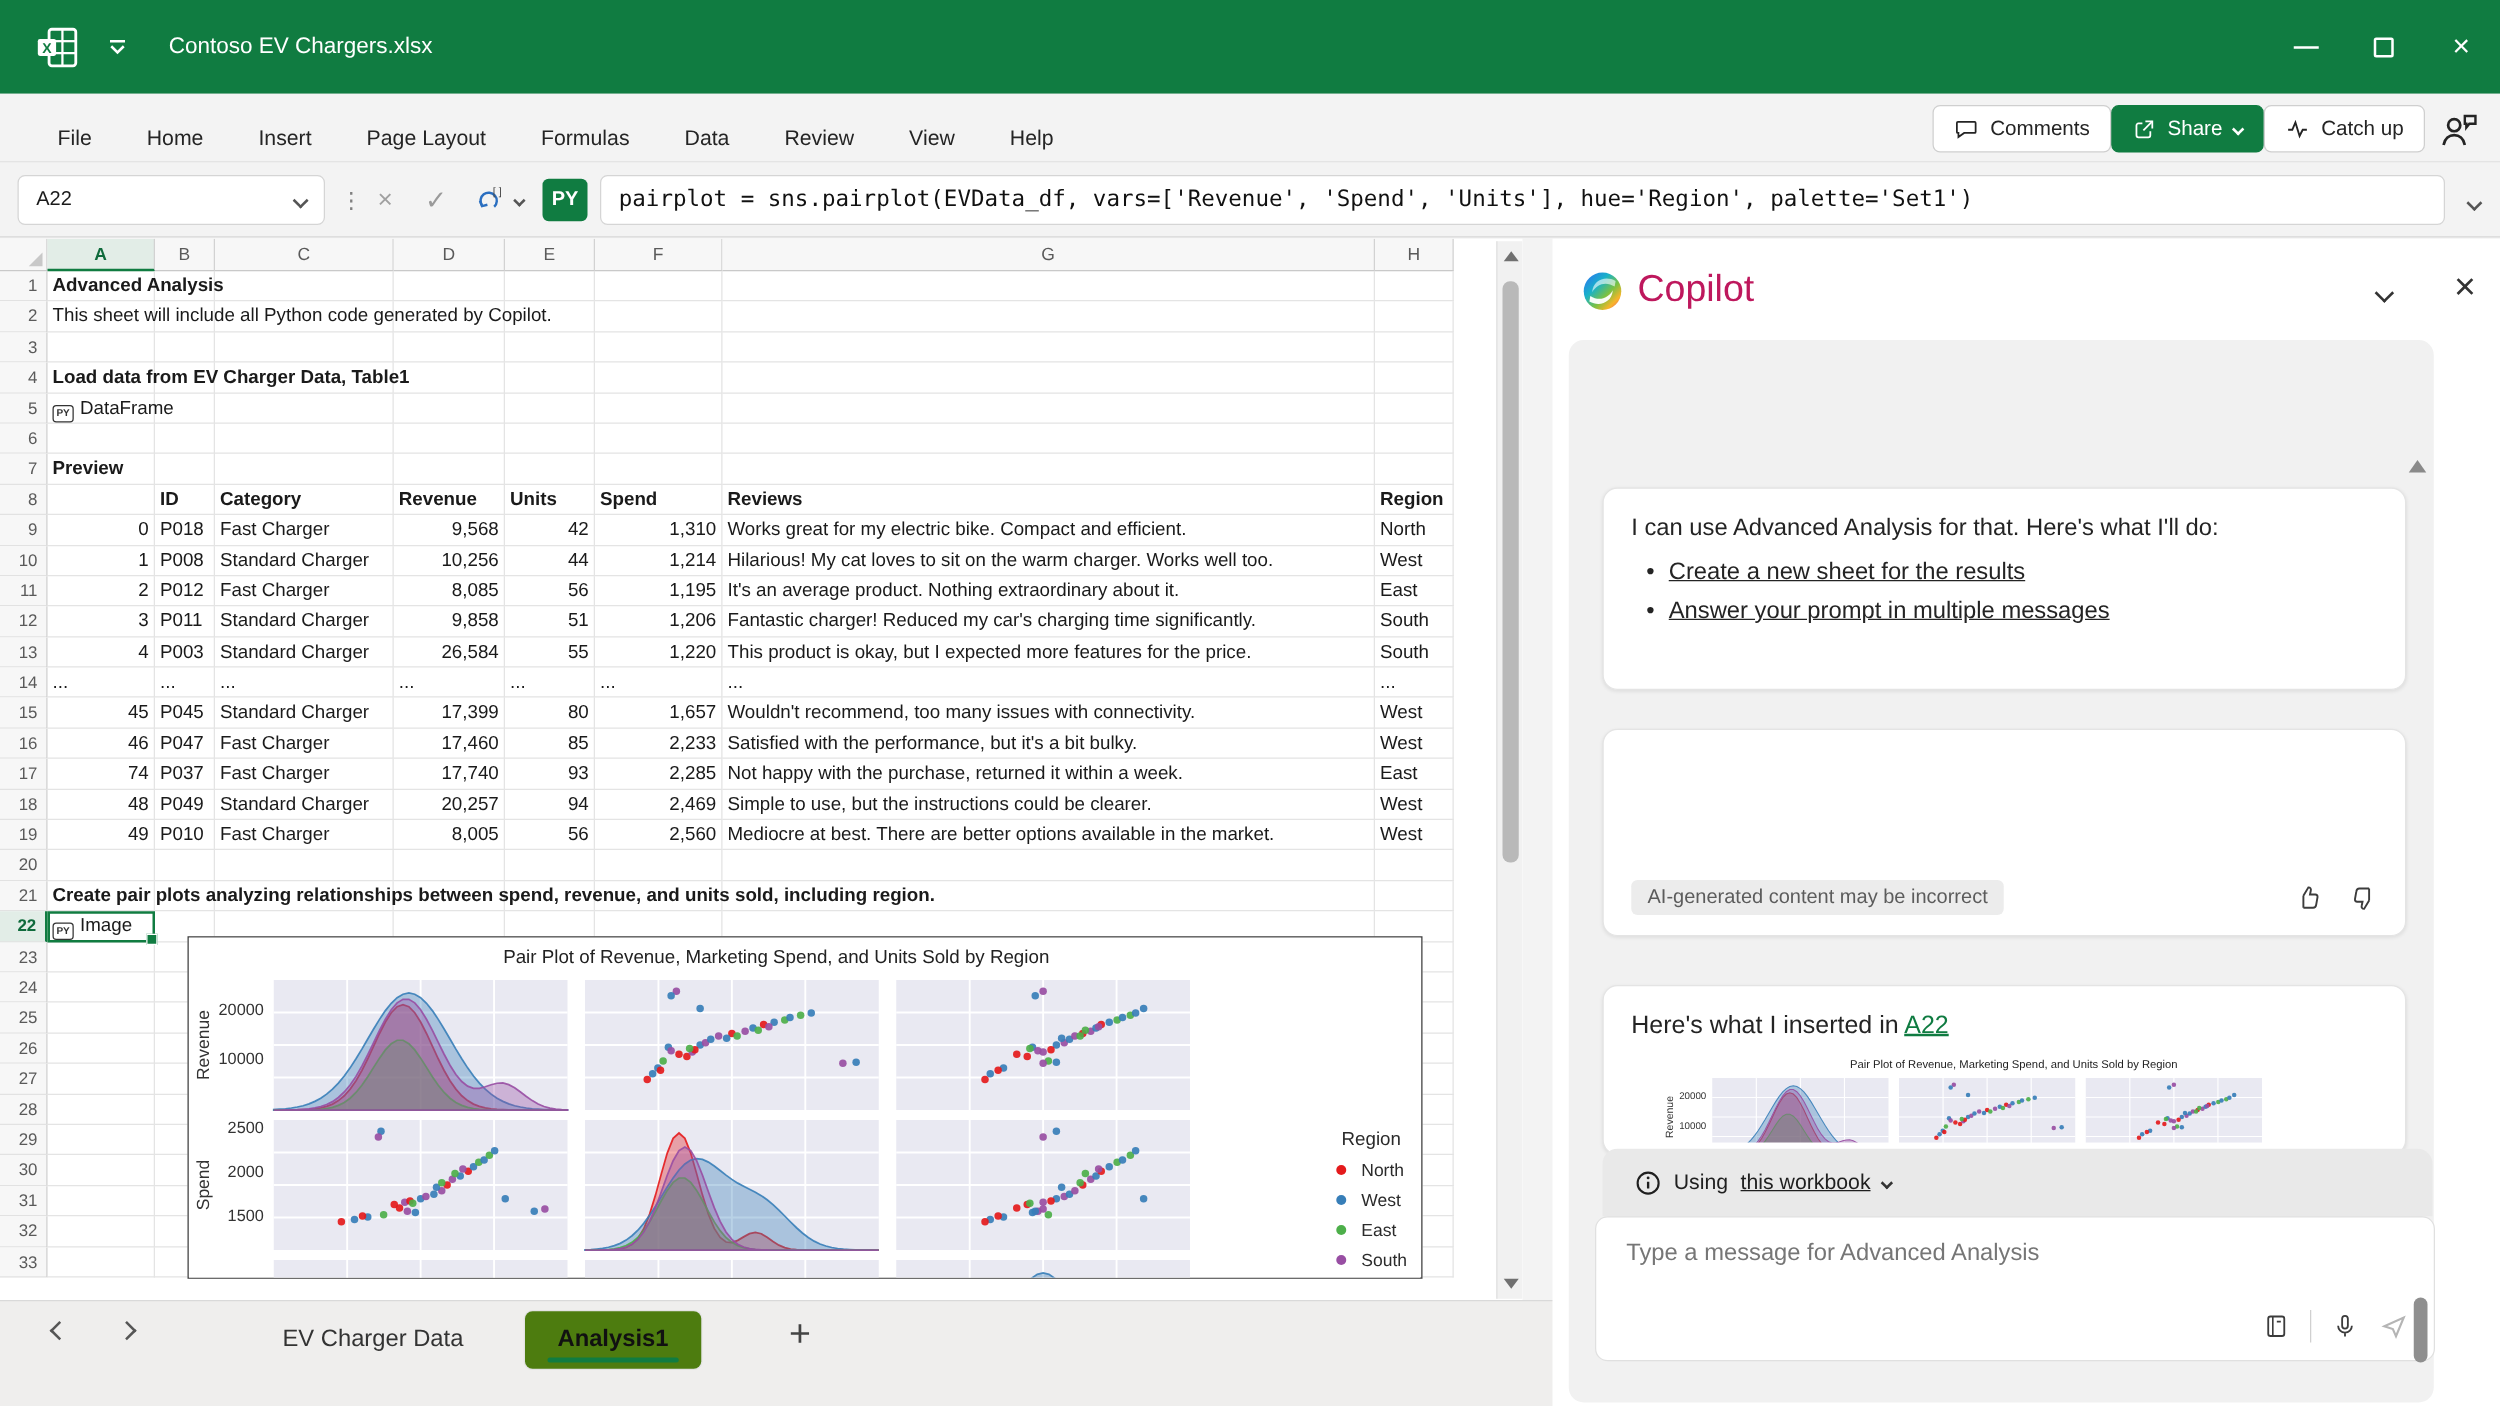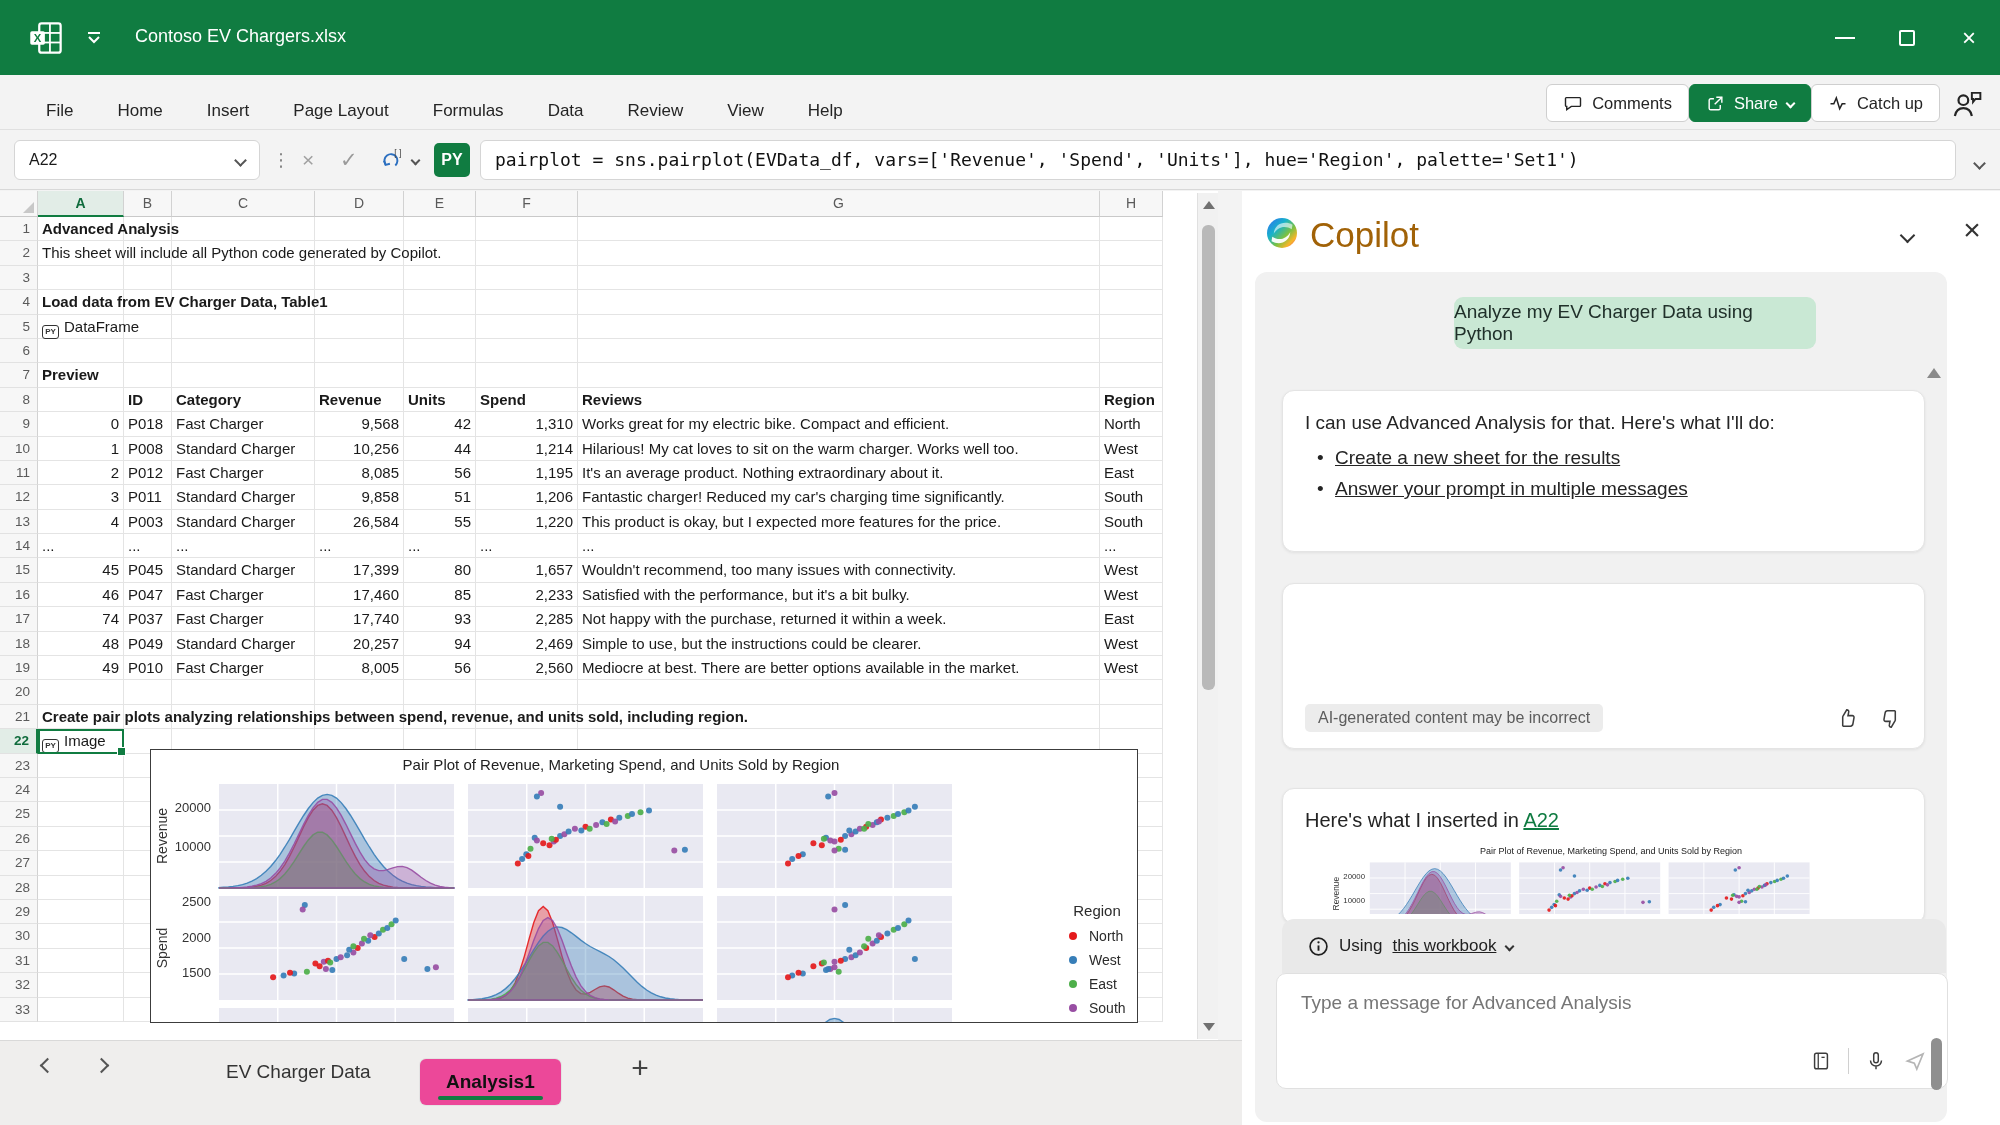--- a/index.html
+++ b/index.html
@@ -66,29 +66,29 @@
   .tri-down { position:absolute; left:5px; bottom:8px; border-left:6px solid transparent; border-right:6px solid transparent; border-top:8px solid #707070; }
   .vthumb { position:absolute; left:4px; top:32px; width:13px; height:465px; background:#b9b9b9; border-radius:6px; }
 
   
   .chart-box { position:absolute; left:150px; top:558px; width:988px; height:274px; background:#fff; border:1px solid #3c3c3c; overflow:hidden; z-index:4; }
 
   
   .tabbar { position:absolute; left:0; top:1040px; width:2000px; height:85px; background:#efeeed; border-top:1px solid #d9d9d9; }
   .tabnav { position:absolute; top:16px; color:#555; }
   .sheettab { position:absolute; top:8px; height:46px; line-height:46px; font-size:19px; color:#333; padding:0 26px; }
-  .sheettab.active { background:#ec4899; border-radius:6px; font-weight:bold; color:#111; box-shadow:0 0 0 1px #e3e3e3;margin-top:10px; }
+  .sheettab.active { background:#4d7c0f; border-radius:6px; font-weight:bold; color:#111; box-shadow:0 0 0 1px #e3e3e3; }
   .sheettab.active::after { content:""; position:absolute; left:18px; right:18px; bottom:5px; height:4px; background:#107C41; border-radius:2px; }
   .addsheet { position:absolute; left:618px; top:10px; font-size:30px; color:#444; width:44px; text-align:center; }
 
   
   .copilot { position:absolute; left:1242px; top:191px; width:758px; height:934px; background:#fff; }
   .cp-head { position:absolute; left:0; top:0; width:100%; height:80px; }
   .cp-logo { position:absolute; left:22px; top:24px; width:36px; height:36px; }
-  .cp-title { position:absolute; left:68px; top:24px; font-size:35px; color:#a16207; }
+  .cp-title { position:absolute; left:68px; top:24px; font-size:30px; color:#be185d; }
   .cp-chev { position:absolute; left:660px; top:36px; color:#333; }
   .cp-close { position:absolute; left:712px; top:22px; font-size:30px; color:#333; width:36px; text-align:center; }
   .chat { position:absolute; left:13px; top:81px; width:692px; height:850px; background:#f1f1f1; border-radius:12px; }
   .bubble { position:absolute; left:199px; top:25px; width:362px; height:52px; background:#c9e8d4; border-radius:9px; font-size:19px; color:#20302a; display:flex; align-items:center; justify-content:center; }
   .card { position:absolute; left:27px; width:643px; background:#fff; border:1px solid #e4e4e4; border-radius:12px; box-shadow:0 1px 3px rgba(0,0,0,0.07); padding:16px 22px; font-size:19px; color:#242424; line-height:31px; }
   .card1 { top:118px; height:162px; }
   .card2 { top:311px; height:166px; }
   .card3 { top:516px; height:136px; overflow:hidden; }
   .card ul { list-style:none; margin-top:4px; }
   .card li { padding-left:30px; position:relative;text-decoration:underline; }
@@ -922,21 +922,20 @@
           <path d="M5.5 14.5c4.5 3 9.5 1.5 12-3-0.5 6.5-7 9-12.5 6z" fill="#fff" opacity="0.95"></path>
           <path d="M18.5 9.5c-4.5-3-9.5-1.5-12 3 0.5-6.5 7-9 12.5-6z" fill="#fff" opacity="0.6"></path>
         </svg>
       </div>
       <div class="cp-title">Copilot</div>
       <div class="cp-chev"><span class="chev" style="width:11px;height:11px"></span></div>
       <div class="cp-close">×</div>
     </div>
 
     <div class="chat">
-      <div class="bubble">Analyze my EV Charger Data using Python</div>
 
       <div class="card card1">
         <div>I can use Advanced Analysis for that. Here's what I'll do:</div>
         <ul id="card1-bullets">
             <li>Create a new sheet for the results</li>
             <li>Answer your prompt in multiple messages</li>
           </ul>
       </div>
 
       <div class="card card2">

